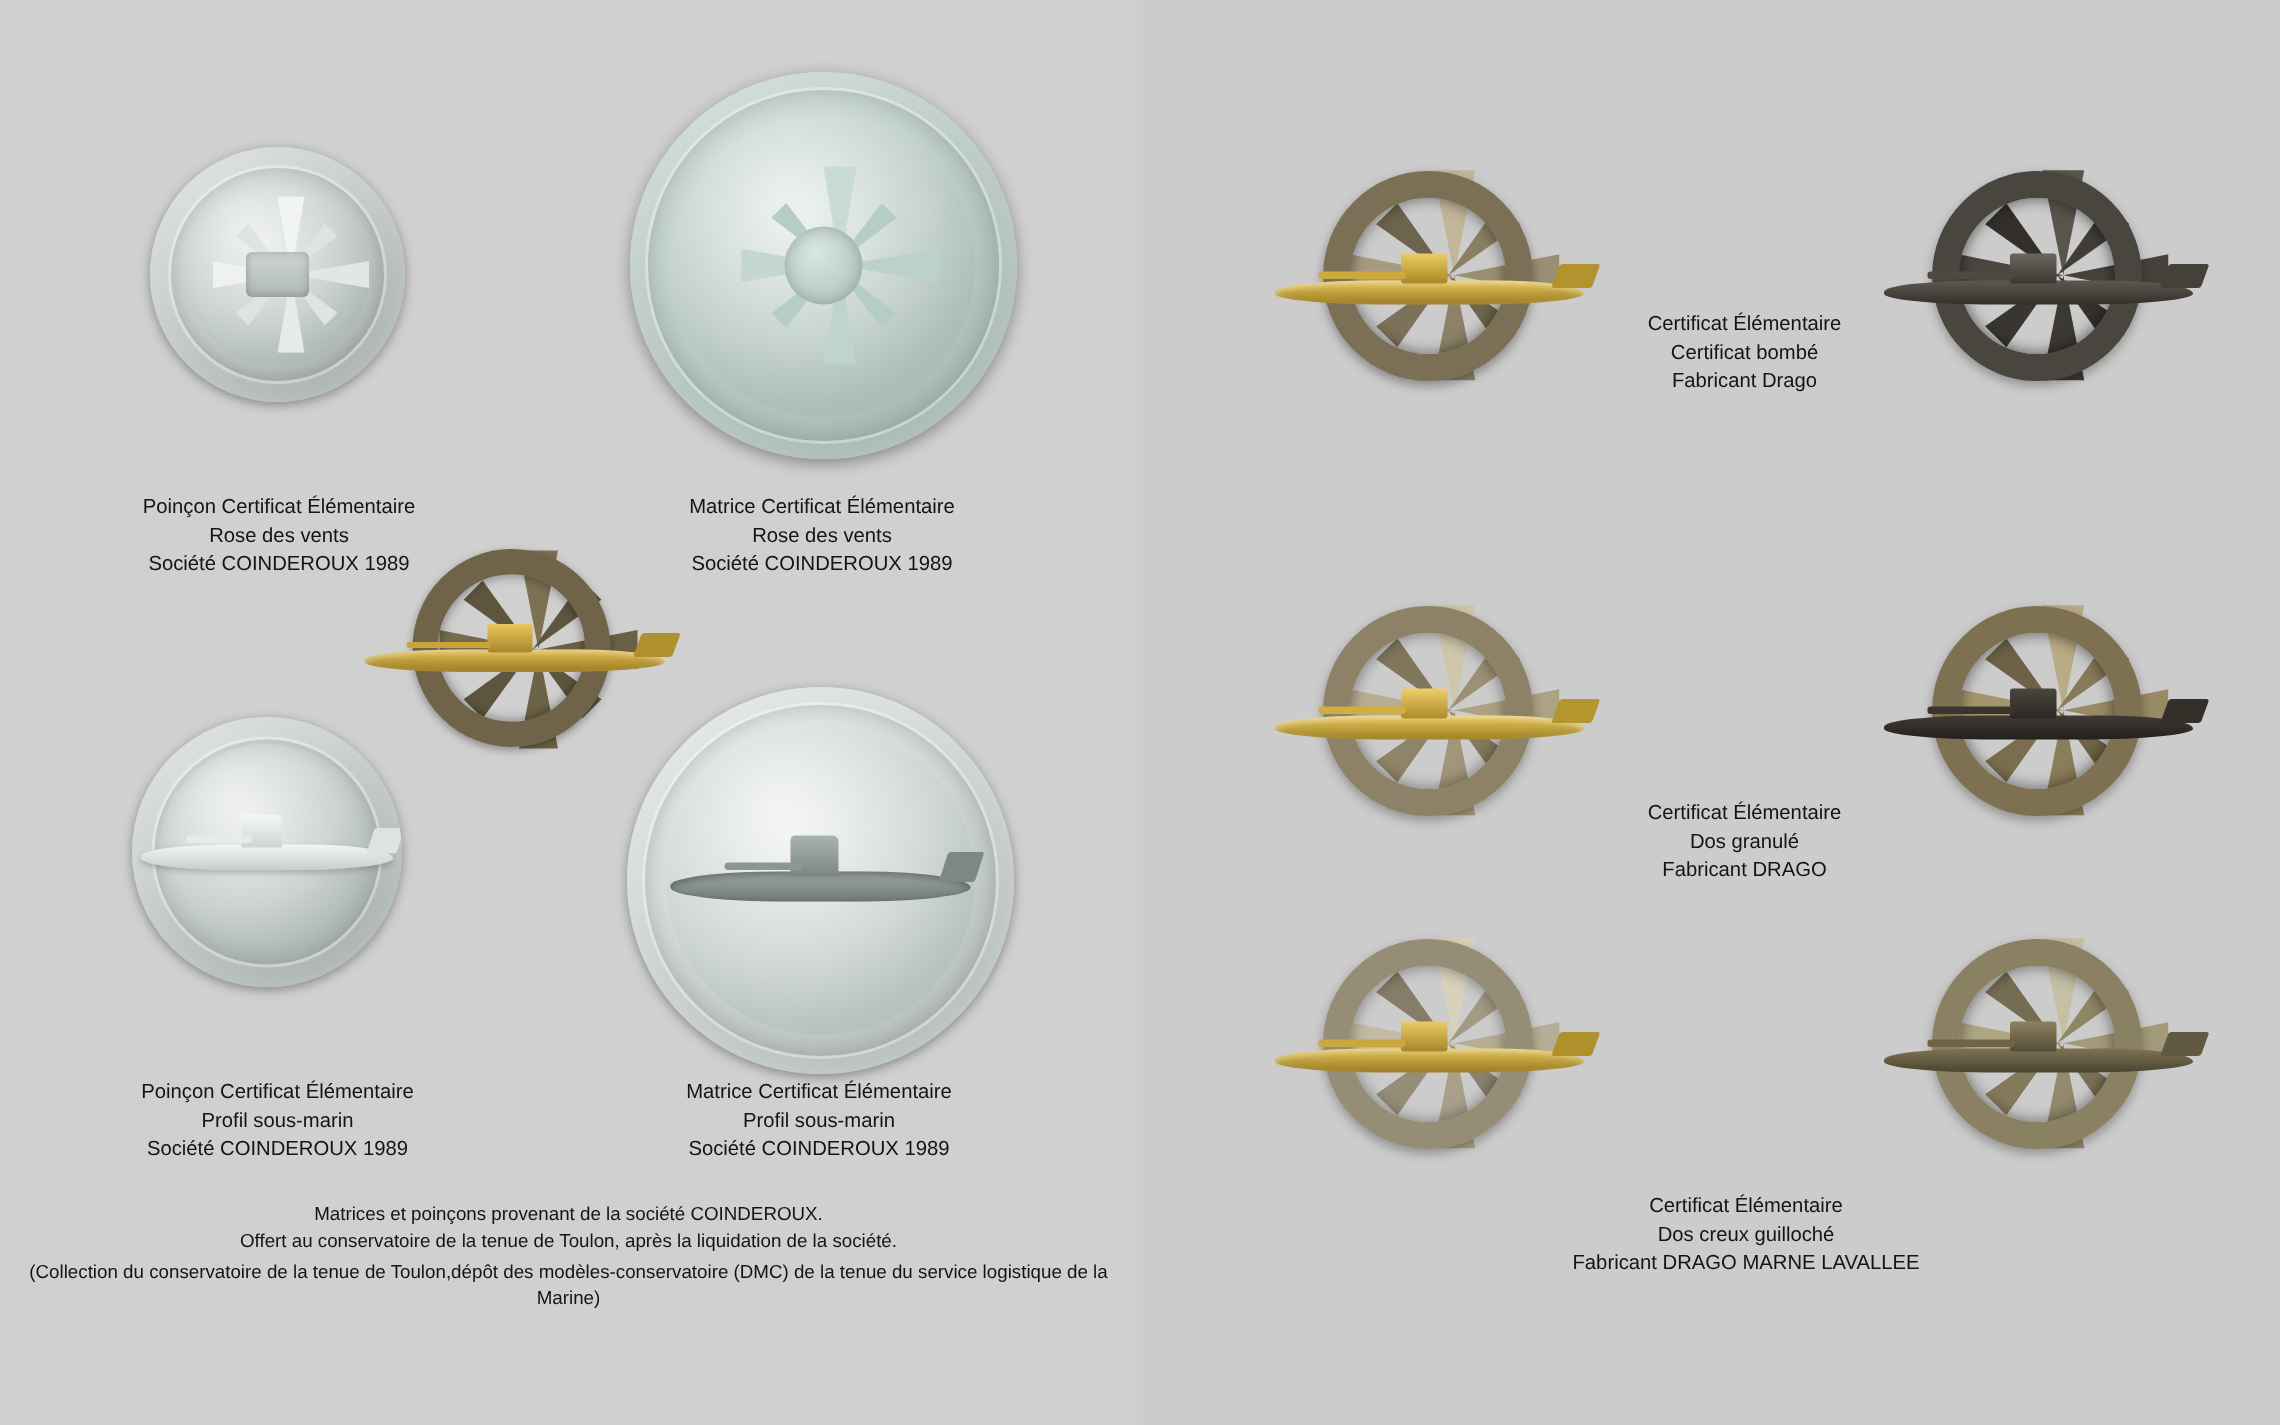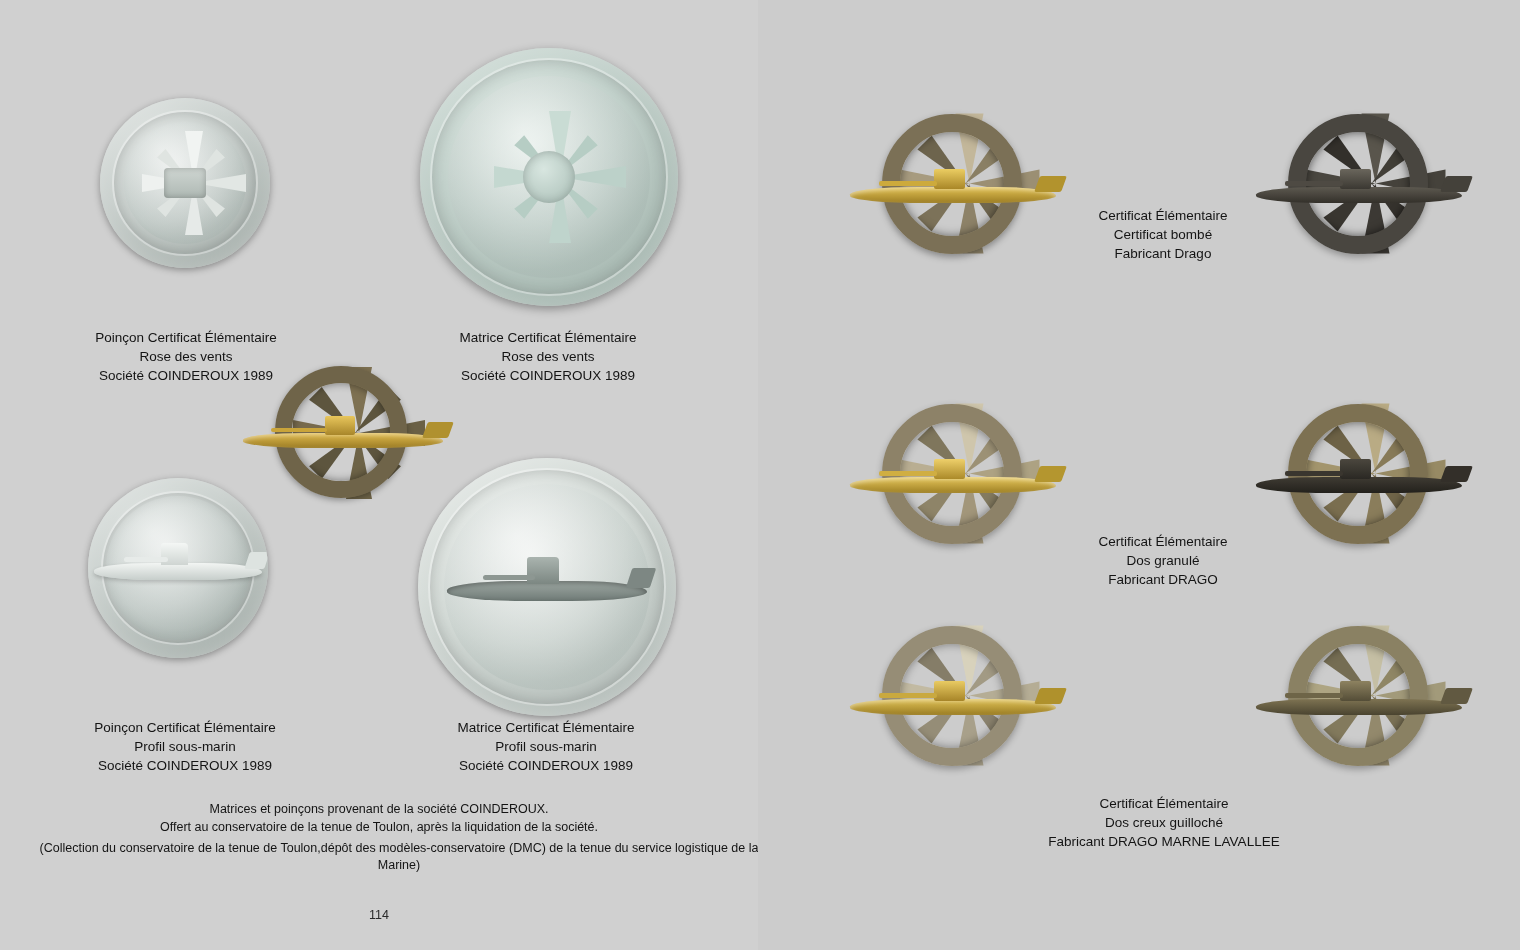--- a/index.html
+++ b/index.html
@@ -305,23 +305,22 @@
     <div class="caption" style="left:68px; top:718px; width:234px;">Poinçon Certificat Élémentaire
 Profil sous-marin
 Société COINDEROUX 1989</div>
 
     <div class="caption" style="left:422px; top:718px; width:248px;">Matrice Certificat Élémentaire
 Profil sous-marin
 Société COINDEROUX 1989</div>
 
     <div class="caption small" style="left:24px; top:800px; width:710px;">Matrices et poinçons provenant de la société COINDEROUX.</div>
     <div class="caption small" style="left:24px; top:818px; width:710px;">Offert au conservatoire de la tenue de Toulon, après la liquidation de la société.</div>
-    <div class="caption small" style="left:18px; top:840px; width:722px; line-height:17px;margin-left:20px;">(Collection du conservatoire de la tenue de Toulon,dépôt des modèles-conservatoire (DMC) de la tenue du service logistique de la Marine)</div>
-
-    <div class="folio">114</div>
+    <div class="caption small" style="left:18px; top:840px; width:722px; line-height:17px;">(Collection du conservatoire de la tenue de Toulon,dépôt des modèles-conservatoire (DMC) de la tenue du service logistique de la Marine)</div>
+
   </div>
 
   <div class="gutter"></div>
 
   <div class="page page-right">
 
     <div class="artifact badge" style="left:92px; top:88px; width:210px; height:190px;">
       <div class="badge-rose" style="width:165px;height:165px;">
         <div class="ray" style="border-left:14px solid transparent;border-right:14px solid transparent;border-bottom:70px solid #c3b79a;transform:rotate(180deg);"></div>
         <div class="ray" style="border-left:14px solid transparent;border-right:14px solid transparent;border-bottom:70px solid #8d8268;transform:rotate(0deg);"></div>

